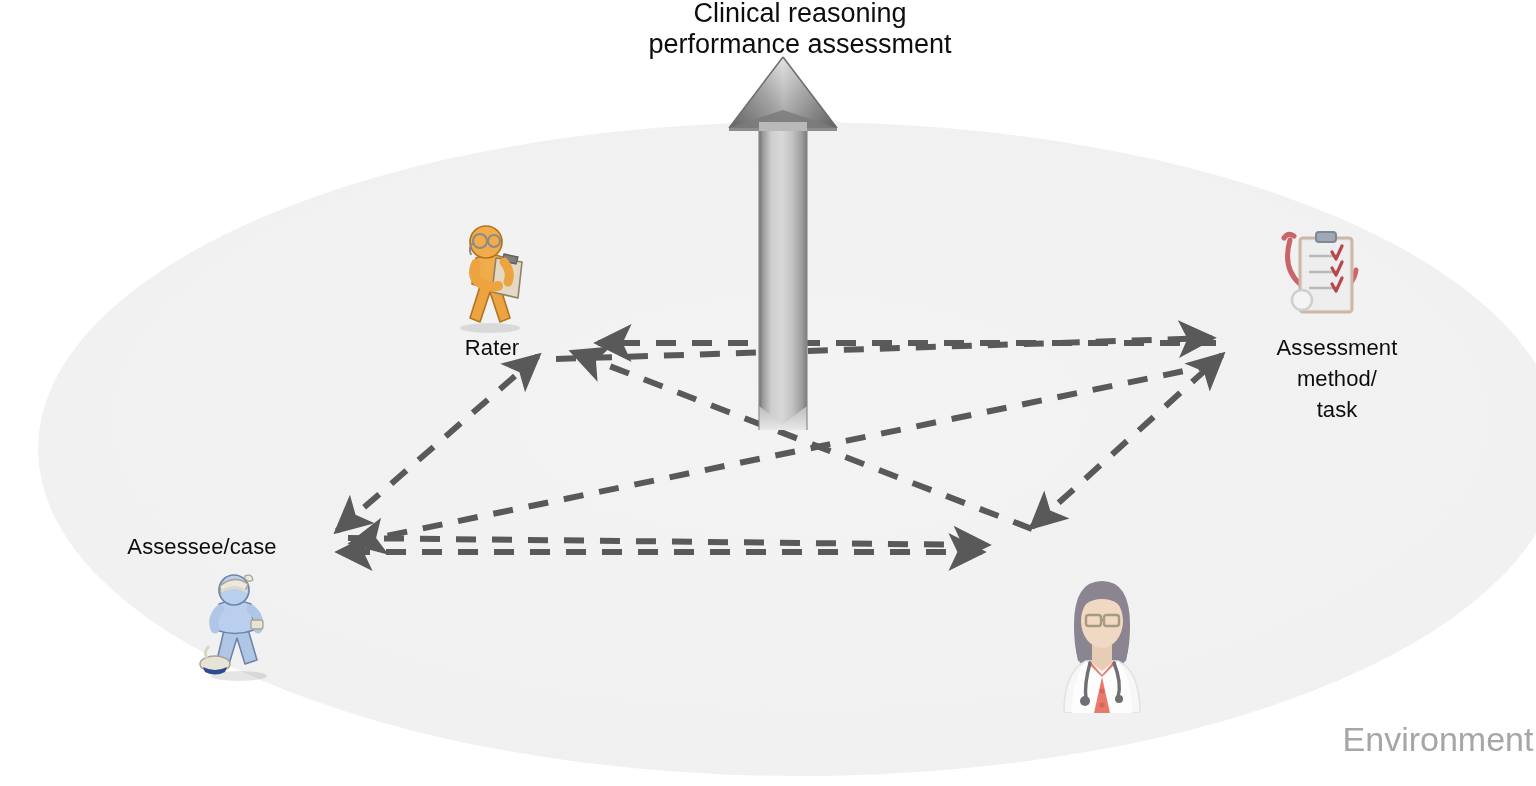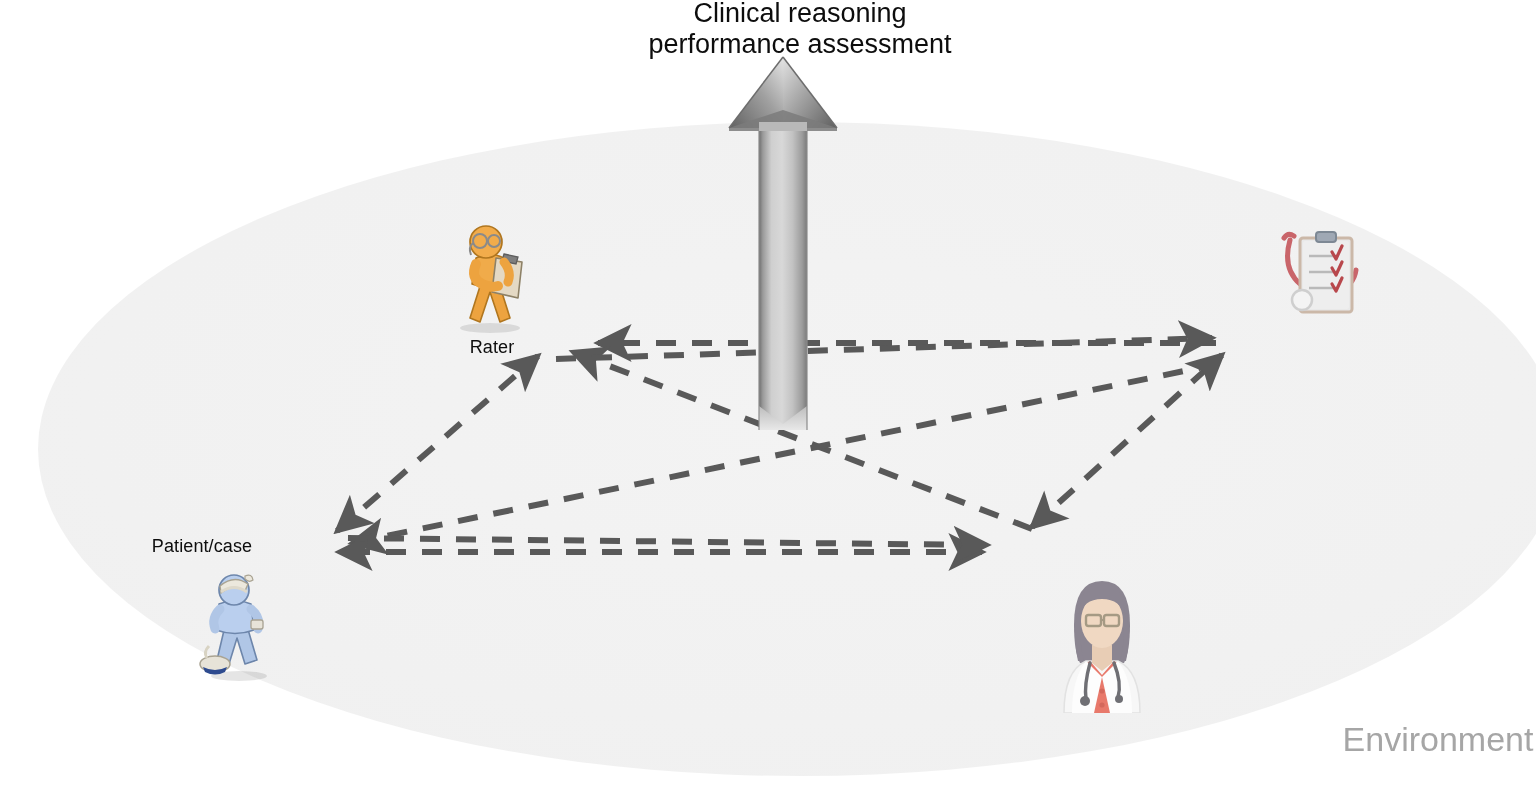--- a/index.html
+++ b/index.html
@@ -21,21 +21,21 @@
   #diagram-svg {
     position: absolute;
     left: 0;
     top: 0;
     width: 1536px;
     height: 786px;
   }
   .node-label {
     position: absolute;
     color: #0d0d0d;
-    font-size: 18px;
+    font-size: 22px;
     line-height: 31px;
     text-align: center;
     white-space: pre-line;
     letter-spacing: 0.1px;
   }
   #title-label {
     position: absolute;
     left: 512px;
     top: -2px;
     width: 512px;
@@ -202,20 +202,23 @@
       <line x1="37" y1="44" x2="66" y2="44" stroke="#b9b9b9" stroke-width="2.5"></line>
       <line x1="37" y1="60" x2="66" y2="60" stroke="#b9b9b9" stroke-width="2.5"></line>
 
       <path d="M60,24 l4,7 l6,-13" fill="none" stroke="#b8474c" stroke-width="3.2" stroke-linecap="round" stroke-linejoin="round"></path>
       <path d="M60,40 l4,7 l6,-13" fill="none" stroke="#b8474c" stroke-width="3.2" stroke-linecap="round" stroke-linejoin="round"></path>
       <path d="M60,56 l4,7 l6,-13" fill="none" stroke="#b8474c" stroke-width="3.2" stroke-linecap="round" stroke-linejoin="round"></path>
 
       <circle cx="30" cy="72" r="10" fill="#f4f4f4" stroke="#cfcfcf" stroke-width="2.5"></circle>
     </svg>
   </div>
+  <div class="node-label" id="label-assessment">Assessment
+method/
+task</div>
 
   <div class="icon-wrap" id="icon-patient">
     <svg viewBox="0 0 96 110" width="96" height="110">
       <ellipse cx="52" cy="104" rx="28" ry="5" fill="#000" opacity="0.10"></ellipse>
 
       <path d="M38,54 L30,88 L42,92 L50,66 L58,92 L70,88 L60,54 Z" fill="#b0c6e6" stroke="#6d86ab" stroke-width="1.6" stroke-linejoin="round"></path>
 
       <path d="M32,32 q16,-7 32,0 l3,26 q-19,7 -38,0 Z" fill="#bacfee" stroke="#6d86ab" stroke-width="1.6" stroke-linejoin="round"></path>
 
       <path d="M33,37 q-9,9 -5,20" fill="none" stroke="#b0c6e6" stroke-width="9" stroke-linecap="round"></path>
@@ -227,21 +230,21 @@
 
       <path d="M33,14 q14,-12 28,-2 l-3,7 q-12,-8 -24,2 Z" fill="#ece8dd" stroke="#a9a392" stroke-width="1.4"></path>
       <path d="M34,20 q13,-9 26,0" fill="none" stroke="#ded9cb" stroke-width="3"></path>
       <path d="M58,4 q7,-3 8,4 q-4,3 -8,-1 Z" fill="#ece8dd" stroke="#a9a392" stroke-width="1.2"></path>
 
       <ellipse cx="28" cy="92" rx="15" ry="8" fill="#e7e3d8" stroke="#a9a392" stroke-width="1.5"></ellipse>
       <path d="M16,95 q12,6 24,0 l-2,5 q-10,5 -20,0 Z" fill="#2e4b8f"></path>
       <path d="M22,74 q-6,6 -2,12" fill="none" stroke="#d8d3c3" stroke-width="3"></path>
     </svg>
   </div>
-  <div class="node-label" id="label-patient">Patient/case</div>
+  <div class="node-label" id="label-patient">Assessee/case</div>
 
   <div class="icon-wrap" id="icon-assessee">
     <svg viewBox="0 0 108 140" width="108" height="140">
 
       <path d="M26,52 q0,-44 28,-44 q28,0 28,44 q0,26 -6,38 l-44,0 q-6,-12 -6,-38 Z" fill="#8b8591"></path>
 
       <path d="M16,140 q0,-42 22,-52 l32,0 q22,10 22,52 Z" fill="#f7f7f7" stroke="#e2e2e2" stroke-width="1.5"></path>
 
       <path d="M42,88 l12,14 l12,-14 l6,4 l0,48 l-36,0 l0,-48 Z" fill="#e8796b"></path>
 

